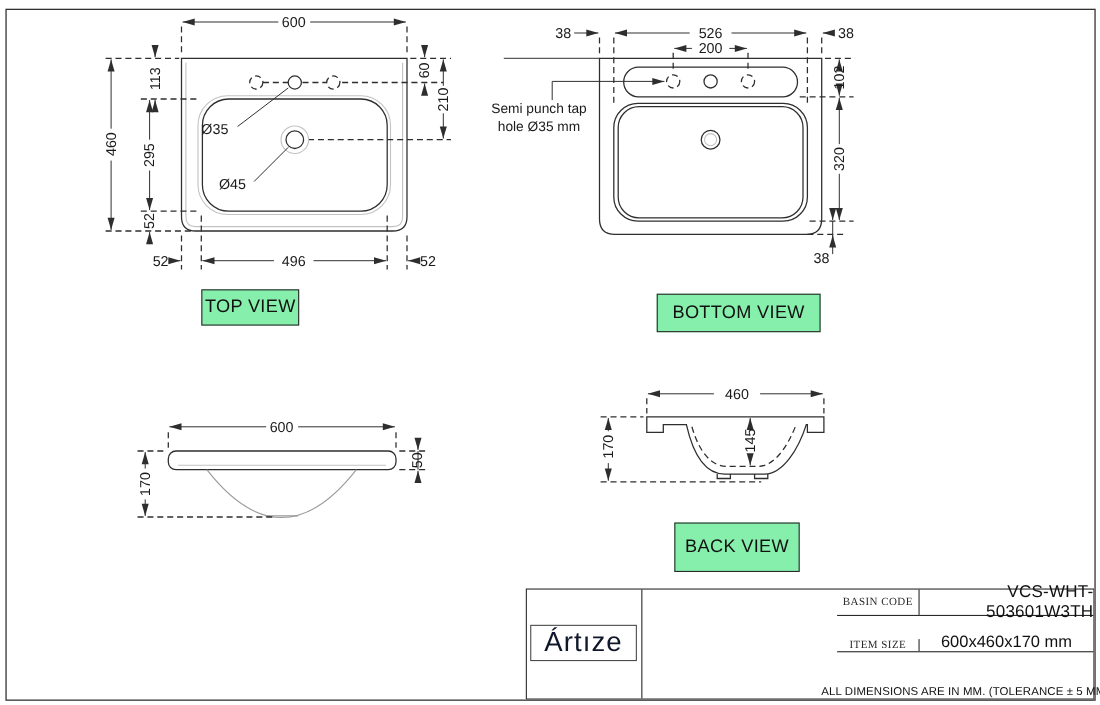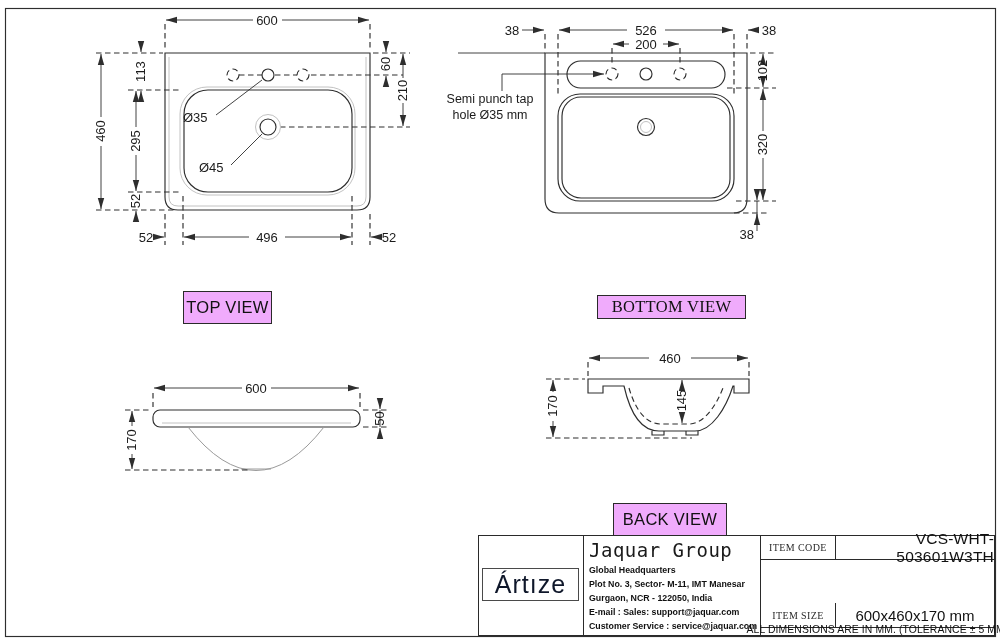--- a/index.html
+++ b/index.html
@@ -8,23 +8,23 @@
   svg{position:absolute;left:0;top:0;}
   svg text{font-family:"Liberation Sans",sans-serif;font-size:13px;fill:#1b1b1b;}
   svg text.small{font-size:12.5px;}
   .b{stroke:#2e2e2e;stroke-width:1.15;fill:none;}
   .bf{stroke:#2e2e2e;stroke-width:1.15;fill:#ffffff;}
   .g{stroke:#c2c2c2;stroke-width:1;fill:none;}
   .g2{stroke:#9a9a9a;stroke-width:1;fill:none;}
   .dsh{stroke-dasharray:5.5,3.5;}
   .dm{stroke:#2e2e2e;stroke-width:0.9;fill:none;marker-end:url(#ah);}
   .dp{stroke:#2e2e2e;stroke-width:0.9;fill:none;}
-  .vlabel{position:absolute;border:1.5px solid #2a2a2a;background:#f0abfc;display:flex;
+  .vlabel{position:absolute;border:1.5px solid #2a2a2a;background:#86efac;display:flex;
           align-items:center;justify-content:center;font-size:16.5px;color:#111;
-          letter-spacing:0.3px;box-sizing:border-box;margin-top:28px;}
+          letter-spacing:0.3px;box-sizing:border-box;}
   .tblock{position:absolute;left:478px;top:535px;width:517px;height:101px;
           border:1.5px solid #2a2a2a;background:#fff;box-sizing:border-box;}
   .tcell{position:absolute;top:0;bottom:0;box-sizing:border-box;}
   .cell-brand{left:0;width:105px;border-right:1.4px solid #2a2a2a;}
   .logo-box{position:absolute;left:3px;top:32px;width:97px;height:33px;
             border:1.8px solid #4a4a4a;display:flex;align-items:center;justify-content:center;
             font-size:25px;letter-spacing:1px;box-sizing:border-box;}
   .cell-company{left:105px;width:177px;border-right:1.4px solid #2a2a2a;padding:3px 5px;}
   .company-name{font-family:"DejaVu Sans Mono","Liberation Mono",monospace;
                 font-size:19px;letter-spacing:0.5px;color:#1a1a1a;margin-bottom:2px;}
@@ -200,41 +200,33 @@
     <line class="dm" x1="553" y1="392" x2="553" y2="380"></line>
     <line class="dm" x1="553" y1="421" x2="553" y2="437"></line>
     <text transform="rotate(-90 557 406)" x="557" y="406" text-anchor="middle">170</text>
     <line class="dm" x1="682" y1="388" x2="682" y2="380"></line>
     <line class="dm" x1="682" y1="413" x2="682" y2="423"></line>
     <text transform="rotate(-90 686 400.5)" x="686" y="400.5" text-anchor="middle">145</text>
   </g>
 </svg>
 
 <div class="vlabel" style="left:183px;top:263px;width:89px;height:33px;">TOP VIEW</div>
-<div class="vlabel" style="left:597px;top:267px;width:149px;height:24px;font-family:Liberation Serif, serif;">BOTTOM VIEW</div>
-<div class="vlabel" style="left:613px;top:475px;width:114px;height:33px;">BACK VIEW</div>
+<div class="vlabel" style="left:597px;top:267px;width:149px;height:35px;">BOTTOM VIEW</div>
+<div class="vlabel" style="left:613px;top:475px;width:114px;height:45px;">BACK VIEW</div>
 
 <div class="tblock">
   <div class="tcell cell-brand">
     <div class="logo-box" style="color:#0f172a;">Ártıze</div>
   </div>
-  <div class="tcell cell-company">
-    <div class="company-name">Jaquar Group</div>
-    <div class="addr">Global Headquarters</div>
-    <div class="addr">Plot No. 3, Sector- M-11, IMT Manesar</div>
-    <div class="addr">Gurgaon, NCR - 122050, India</div>
-    <div class="addr">E-mail : Sales: support@jaquar.com</div>
-    <div class="addr">Customer Service : service@jaquar.com</div>
-  </div>
   <div class="tcell cell-table">
     <div class="trow" style="top:0;height:24px;">
-      <div class="tlabel">ITEM CODE</div>
+      <div class="tlabel">BASIN CODE</div>
       <div class="tvalue v-code">VCS-WHT-503601W3TH</div>
     </div>
-    <div class="trow" style="top:67px;height:25px;">
+    <div class="trow" style="top:32px;height:25px;align-items:flex-end;">
       <div class="tlabel">ITEM SIZE</div>
       <div class="tvalue v-size">600x460x170 mm</div>
     </div>
     <div class="note-row">ALL DIMENSIONS ARE IN MM. (TOLERANCE ± 5 MM)</div>
   </div>
 </div>
 
 </div>
 
 </body></html>

